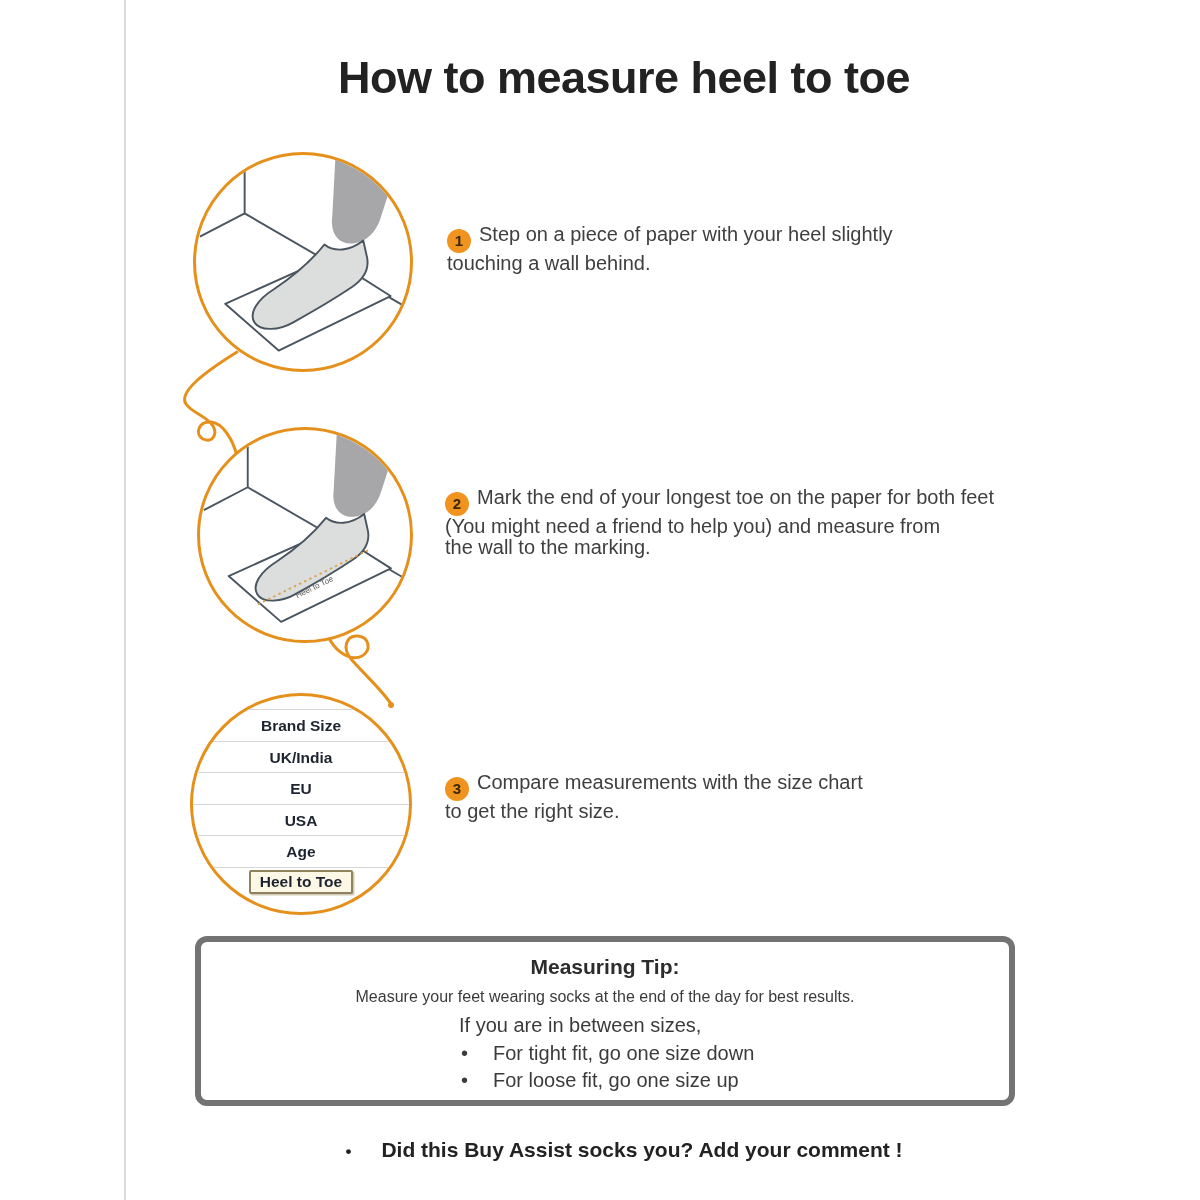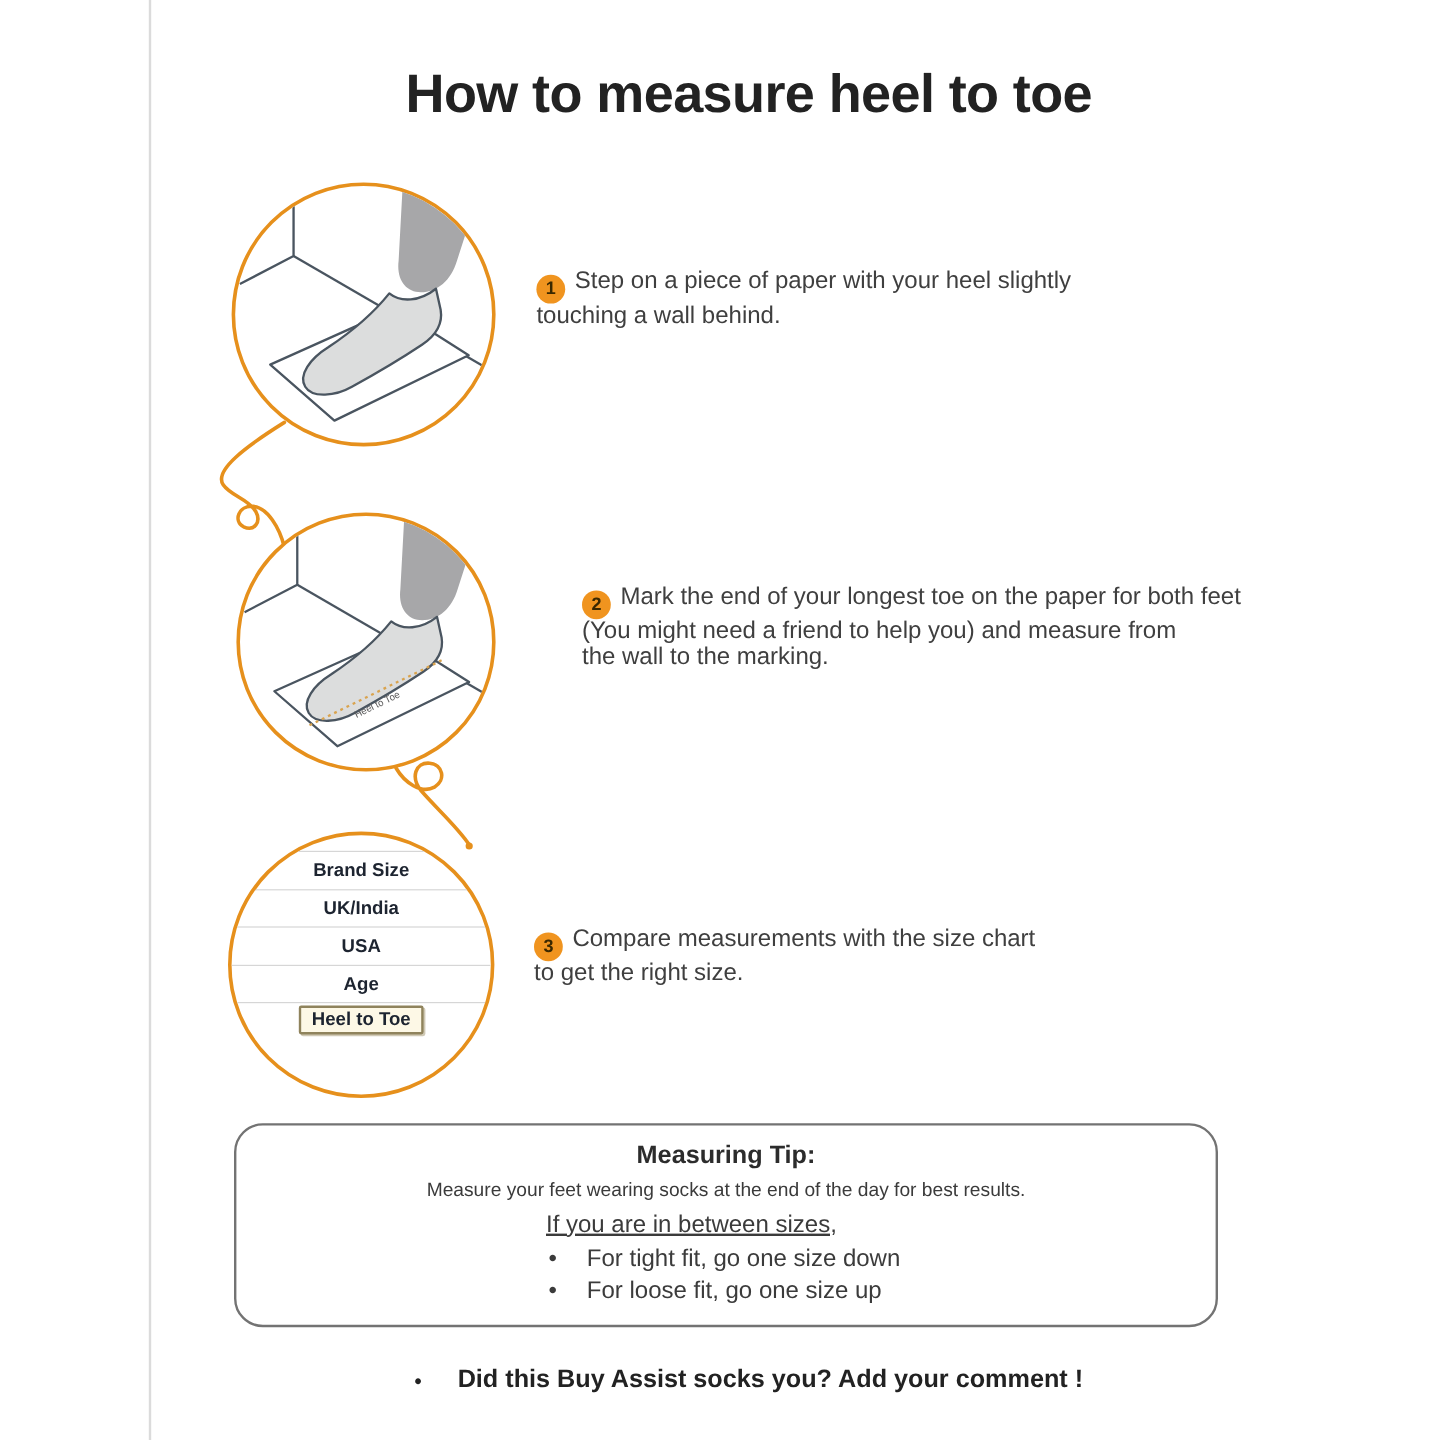--- a/index.html
+++ b/index.html
@@ -46,31 +46,31 @@
   }
 
   .step { position:absolute; font-size:20px; color:#3f3f3f; line-height:21px; }
   .step-text { white-space:pre-line; }
   .badge {
     display:inline-flex; width:24px; height:24px; border-radius:50%;
     background:#F0941F; color:#3a2800; font-weight:700; font-size:15px;
     align-items:center; justify-content:center; margin-right:8px; vertical-align:-5px;
   }
   .step1 { left:447px; top:224px; width:500px; }
-  .step2 { left:445px; top:487px; width:600px;margin-left:40px; }
+  .step2 { left:445px; top:487px; width:600px; }
   .step3 { left:445px; top:772px; width:460px; }
 
   .tip-box {
     position:absolute; left:195px; top:936px; width:820px; height:170px;
-    border:2px solid #737373; border-radius:24px; box-sizing:border-box; color:#3b3b3b;
+    border:6px solid #737373; border-radius:12px; box-sizing:border-box; color:#3b3b3b;
   }
   .tip-heading { text-align:center; font-weight:700; font-size:21px; margin-top:13px; color:#2c2c2c; }
   .tip-line { text-align:center; font-size:16px; margin-top:9px; }
   .tip-inner { width:340px; margin:8px 0 0 258px; font-size:20px; }
-  .tline2 { margin-bottom:5px;text-decoration:underline; }
+  .tline2 { margin-bottom:5px; }
   .tip-bullet { display:flex; margin-top:4px; }
   .tip-bullet .b { width:32px; padding-left:2px; }
 
   .footer {
     position:absolute; top:1138px; left:0; width:100%;
     display:flex; justify-content:center; gap:30px;
     font-size:21px; font-weight:700; color:#222;
   }
   .footer .fb { font-size:17px; line-height:27px; }
 </style>
@@ -112,20 +112,21 @@
       <use href="#scene"></use>
       <path class="measure-line" d="M176,126 L58,184"></path>
       <text class="measure-label" text-anchor="middle" transform="translate(121,167) rotate(-26)">Heel to Toe</text>
     </svg>
   </div>
 
   <div class="circle c3">
     <div class="chart-rows">
       <div class="chart-row">Brand Size</div>
       <div class="chart-row">UK/India</div>
+      <div class="chart-row">EU</div>
       <div class="chart-row">USA</div>
       <div class="chart-row">Age</div>
       <div class="chart-row highlight-row">
         <span class="hl-box">Heel to Toe</span>
       </div>
     </div>
   </div>
 
   <div class="step step1">
     <span class="badge">1</span><span class="step-text">Step on a piece of paper with your heel slightly

